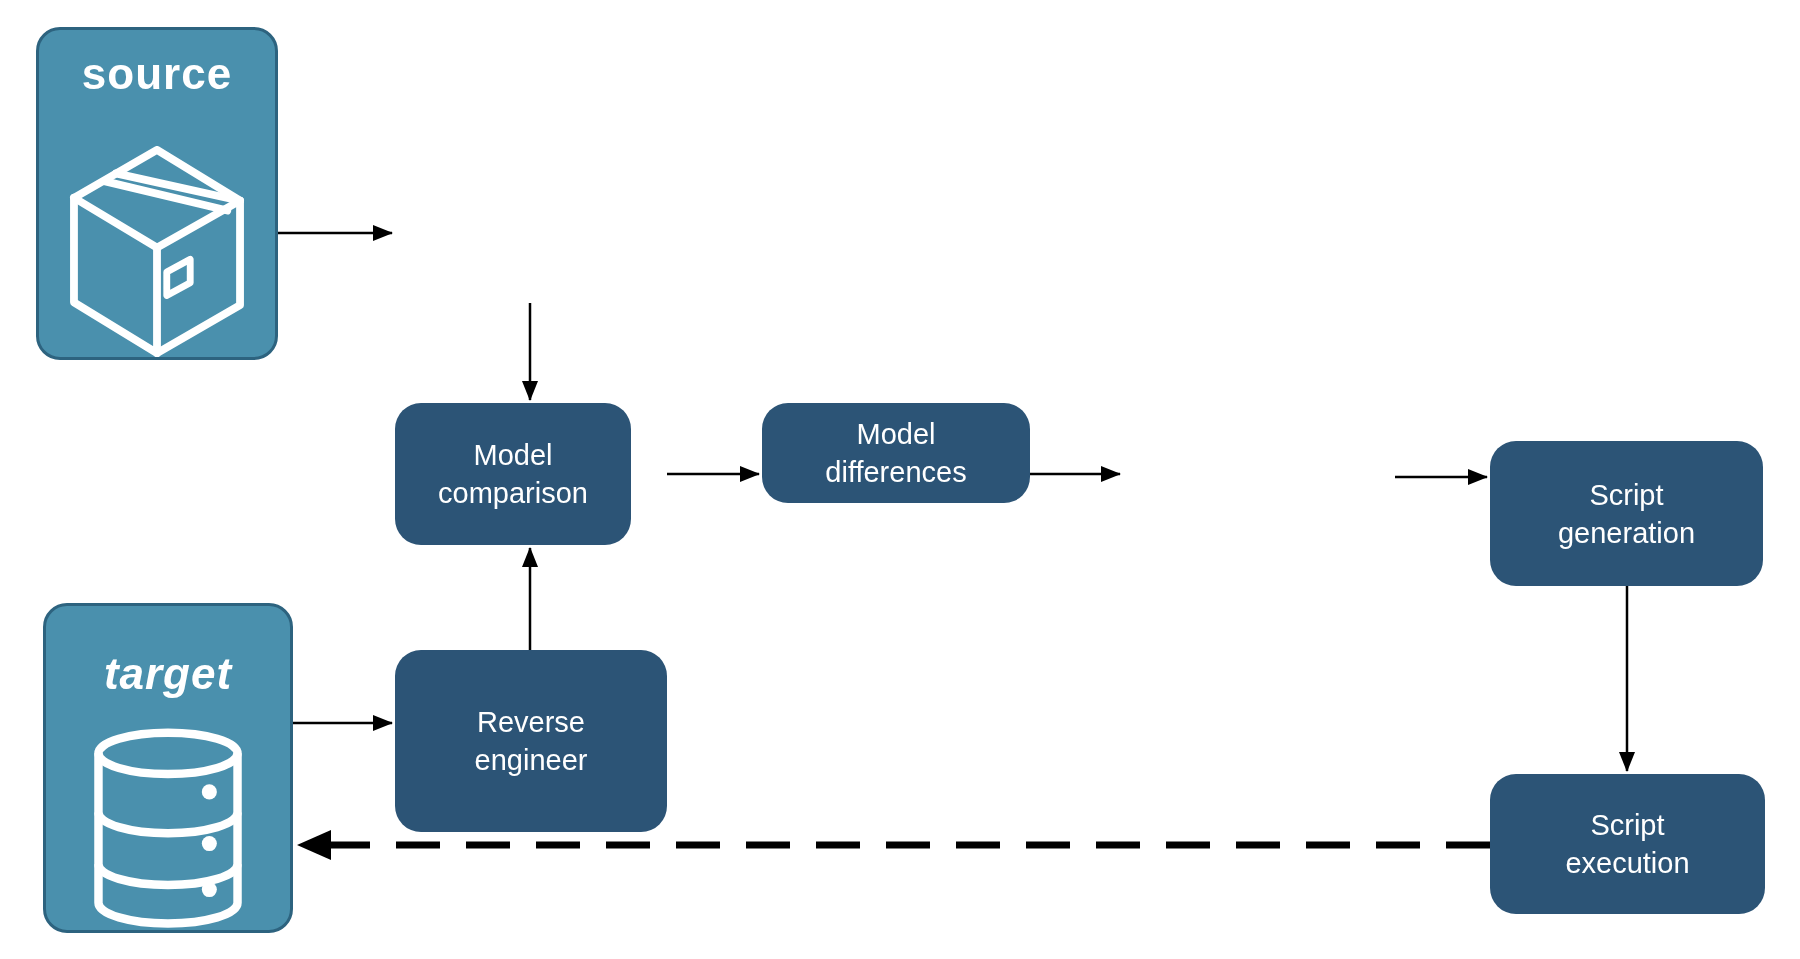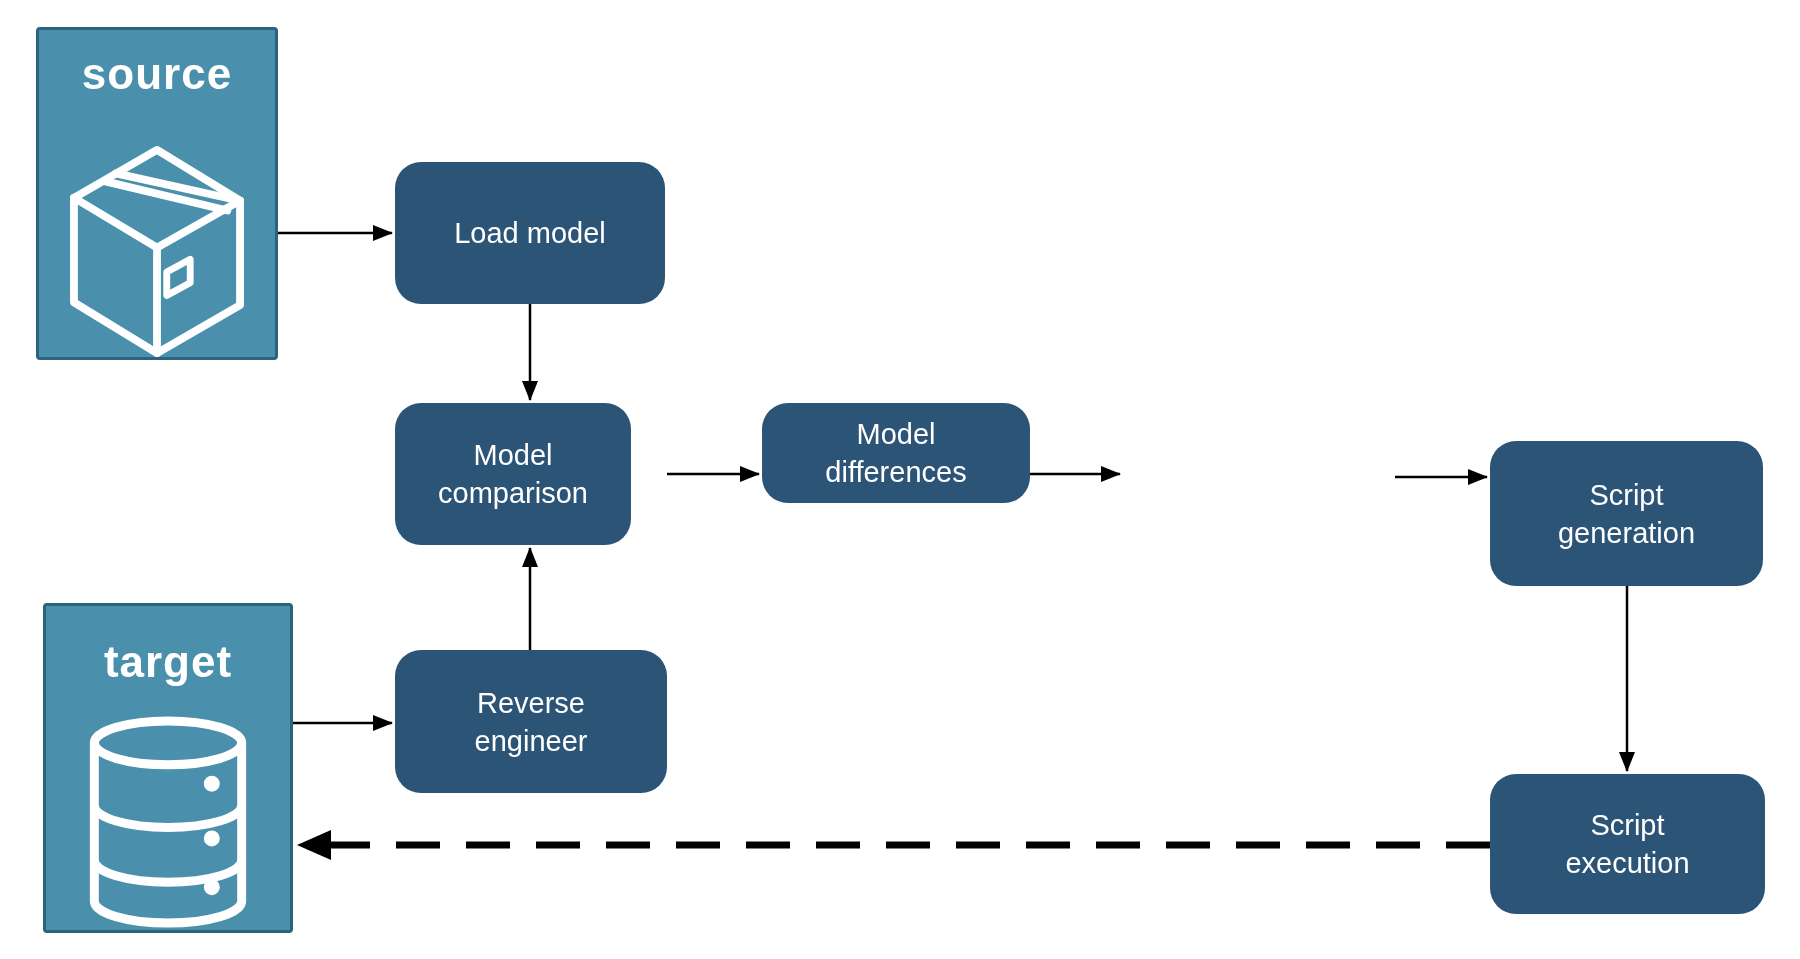--- a/index.html
+++ b/index.html
@@ -20,21 +20,21 @@
   .edge { stroke: var(--arrow, #000000); fill: none; }
   .edge.thin { stroke-width: 2.5px; }
   .edge.dashed { stroke-width: 7px; stroke-dasharray: 44 26; }
   .arrowhead { fill: var(--arrow, #000000); }
 
   .entity {
     position: absolute;
     box-sizing: border-box;
     background: var(--entity-fill, #4a90ad);
     border: 3px solid var(--entity-border, #2d637f);
-    border-radius: 4px;
+    border-radius: 24px;
     display: flex;
     flex-direction: column;
     align-items: center;
     color: var(--label-text, #ffffff);
     gap: 18px;
   }
   .entity-label {
     font-weight: bold;
     font-size: 44px;
     line-height: 48px;
@@ -92,52 +92,49 @@
         <path d="M3,53 L3,160 L88,212 L88,104"></path>
         <path d="M173,56 L173,163 L88,212"></path>
         <path d="M46,28 L173,56"></path>
         <path d="M34,36 L160,66"></path>
       </g>
       <path d="M98,129 L122,116 L122,140 L98,153 Z" fill="none" stroke="#ffffff" stroke-width="7" stroke-linejoin="round"></path>
     </svg>
   </div>
 
   <div class="entity" style="left:43px; top:603px; width:250px; height:330px;">
-    <div class="entity-label" style="margin-top:32px;">target</div>
+    <div class="entity-label" style="margin-top:44px;font-style:italic;">target</div>
     <svg class="entity-icon" width="160" height="215" viewBox="0 0 160 215" style="margin-top:12px;">
       <g fill="none" stroke="#ffffff" stroke-width="9">
         <ellipse cx="80" cy="27" rx="74" ry="22"></ellipse>
         <path d="M6,27 L6,186 A74,22 0 0 0 154,186 L154,27"></path>
         <path d="M6,90 A74,22 0 0 0 154,90"></path>
         <path d="M6,145 A74,22 0 0 0 154,145"></path>
       </g>
       <circle cx="124" cy="68" r="8" fill="#ffffff"></circle>
       <circle cx="124" cy="123" r="8" fill="#ffffff"></circle>
       <circle cx="124" cy="172" r="8" fill="#ffffff"></circle>
     </svg>
   </div>
 
-  <div class="node" style="left:395px; top:162px; width:270px; height:142px;">
-    <div class="node-label">Load model</div>
-  </div>
 
   <div class="node" style="left:395px; top:403px; width:236px; height:142px;">
     <div class="node-label">Model comparison</div>
   </div>
 
   <div class="node" style="left:762px; top:403px; width:268px; height:100px;">
     <div class="node-label">Model differences</div>
   </div>
 
 
   <div class="node" style="left:1490px; top:405px; width:273px; height:145px;margin-top:36px;">
     <div class="node-label">Script generation</div>
   </div>
 
-  <div class="node" style="left:395px; top:650px; width:272px; height:143px;">
+  <div class="node" style="left:395px; top:650px; width:272px; height:182px;">
     <div class="node-label">Reverse engineer</div>
   </div>
 
   <div class="node" style="left:1490px; top:774px; width:275px; height:140px;">
     <div class="node-label">Script execution</div>
   </div>
 
 </div>
 
 </body></html>

